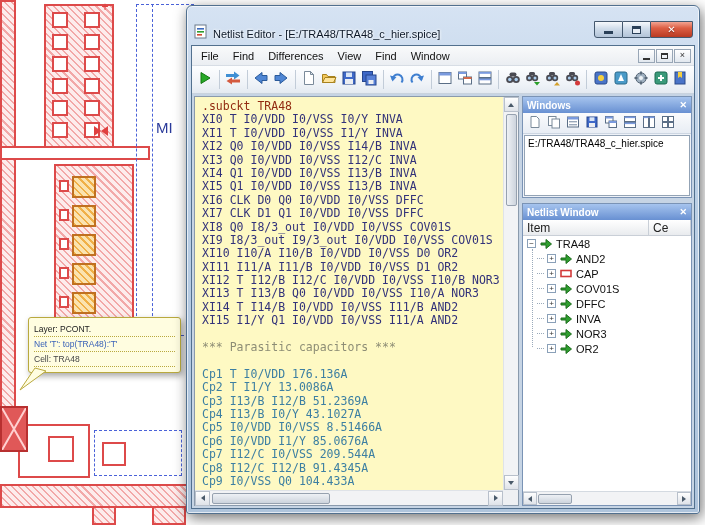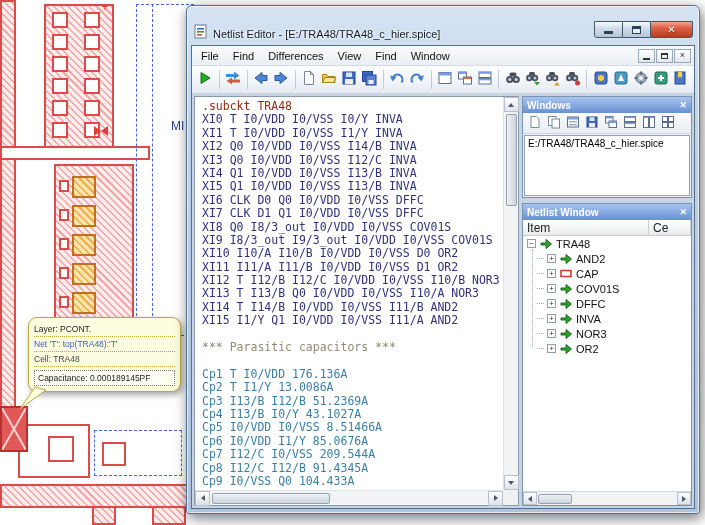--- a/index.html
+++ b/index.html
@@ -6,24 +6,24 @@
   html,body{width:705px;height:525px;overflow:hidden}
   body{font-family:"Liberation Sans",sans-serif;background:#fff}
   #stage{position:relative;width:705px;height:525px;overflow:hidden;background:#fff}
 
   
   .shape{position:absolute}
   .hatchR{background:repeating-linear-gradient(45deg,#f2a8a8 0,#f2a8a8 1.5px,#fdecec 1.5px,#fdecec 5px);border:2px solid #dd4a4a}
   .hatchO{background:repeating-linear-gradient(45deg,#f0b048 0,#f0b048 2px,#fbe3b0 2px,#fbe3b0 5px);border:2px solid #c07020}
   .redbox{border:2px solid #dd4a4a;background:#fff}
   .bluedash{border:1px dashed #4a62d8}
-  #mi-label{position:absolute;left:171px;top:119px;color:#2a3a9a;font-size:12px;z-index:2}
+  #mi-label{position:absolute;left:156px;top:119px;color:#2a3a9a;font-size:15px;z-index:2}
 
   
-  #callout{position:absolute;left:28px;top:317px;width:153px;z-index:6;background:#fffde0;border:1px solid #b9a93e;border-radius:9px;box-shadow:2px 3px 6px rgba(0,0,0,.35);padding:4px 5px 5px;font-size:8.5px;color:#222}
+  #callout{position:absolute;left:28px;top:317px;width:153px;z-index:6;background:#fffde0;border:1px solid #b9a93e;border-radius:3px;box-shadow:2px 3px 6px rgba(0,0,0,.35);padding:4px 5px 5px;font-size:8.5px;color:#222}
   #callout .cl{padding:2px 0;border-bottom:1px dotted #b9a93e;white-space:nowrap;overflow:hidden}
   #callout .cl.net{color:#3a62b8}
   #callout .cl.cellr{color:#444}
   #callout .cl.capv{border:1px dotted #777;padding:2px 3px;margin-top:3px;background:#fffef2}
   #callout .tail{position:absolute;left:-10px;bottom:-21px}
 
   
   #win{position:absolute;left:186px;top:5px;width:514px;height:509px;z-index:10;border-radius:6px 6px 3px 3px;background:linear-gradient(#d6e3f3,#bcd0e6 30%,#aec4dc);border:1px solid #51708f;box-shadow:2px 4px 14px rgba(0,0,0,.55),inset 0 0 0 1px rgba(255,255,255,.65);padding:16px 4px 4px;display:flex;flex-direction:column}
   .titlebar{height:23px;display:flex;align-items:center;gap:5px;padding:0 2px;position:relative}
   .title-text{font-size:11px;color:#0c1828;text-shadow:0 0 3px #fff,0 0 3px #fff;white-space:nowrap;overflow:hidden;flex:1}
@@ -45,21 +45,21 @@
   .mdib .bar{width:7px;height:2px;background:#333;margin-top:7px}
   .mdib .box{width:7px;height:6px;border:1px solid #333;border-top:2px solid #333}
 
   .toolbar{height:28px;background:linear-gradient(#fdfeff,#eef2f7 70%,#e4eaf1);display:flex;align-items:center;padding:0 4px;gap:1px;border-bottom:1px solid #c9d3de}
   .tbtn{width:23px;height:23px;display:flex;align-items:center;justify-content:center;border:none;background:transparent;border-radius:2px;padding:0}
   .tsep{width:1px;height:19px;background:#c2ccd8;margin:0 3px;flex:none}
 
   .main{flex:1;display:flex;padding:2px;background:#c6d4e4;min-height:0}
 
   
-  .editor{position:relative;flex:1;border:1px solid #8a9aac;background:#ffffff;min-width:0}
+  .editor{position:relative;flex:1;border:1px solid #8a9aac;background:#fef9c3;min-width:0}
   .edtext{position:absolute;left:0;top:0;right:15px;bottom:15px;overflow:hidden;padding:3px 0 0 7px;font-family:"DejaVu Sans Mono",monospace;font-size:11.5px;line-height:13.4px;white-space:pre}
   .code-line{height:13.4px}
   .kw{color:#922b10}
   .inst{color:#32327a}
   .comment{color:#8d8d75}
   .cap{color:#3c7fa2}
   .vscroll{position:absolute;top:0;right:0;bottom:15px;width:15px;background:#f2f3f5;border-left:1px solid #dfe3e8;display:flex;flex-direction:column;align-items:center}
   .hscroll{position:absolute;left:0;right:15px;bottom:0;height:15px;background:#f2f3f5;border-top:1px solid #dfe3e8;display:flex;align-items:center}
   .sbcorner{position:absolute;right:0;bottom:0;width:15px;height:15px;background:#eef0f3}
   .sb-btn{width:15px;height:15px;flex:none;display:flex;align-items:center;justify-content:center;background:linear-gradient(#fefefe,#dfe3e9);border:1px solid #b8c0cb}
@@ -152,21 +152,20 @@
           <polygon points="0,0 7,5 0,10" fill="#e04040"></polygon>
           <polygon points="14,0 7,5 14,10" fill="#e04040"></polygon>
         </svg></div>
     </div>
   <div id="mi-label">MI</div>
 
   <div id="callout">
     <div class="cl">Layer: PCONT.</div>
     <div class="cl net">Net 'T': top(TRA48):'T'</div>
     <div class="cl cellr">Cell: TRA48</div>
-    <div class="cl capv">Capacitance: 0.000189145PF</div>
     <span class="tail">
       <svg width="28" height="24">
           <polygon points="16,1 1,23 27,4" fill="#fffde0" stroke="#b9a93e"></polygon>
         </svg>
     </span>
   </div>
 
   <div id="win">
     <div class="titlebar">
       <span>

